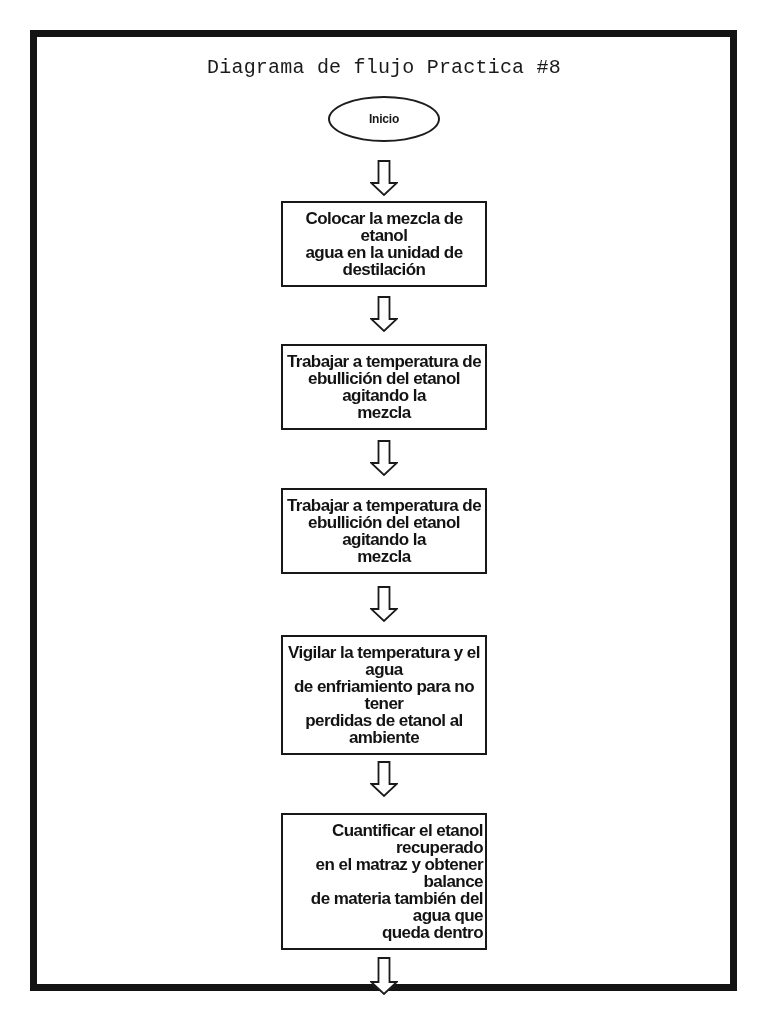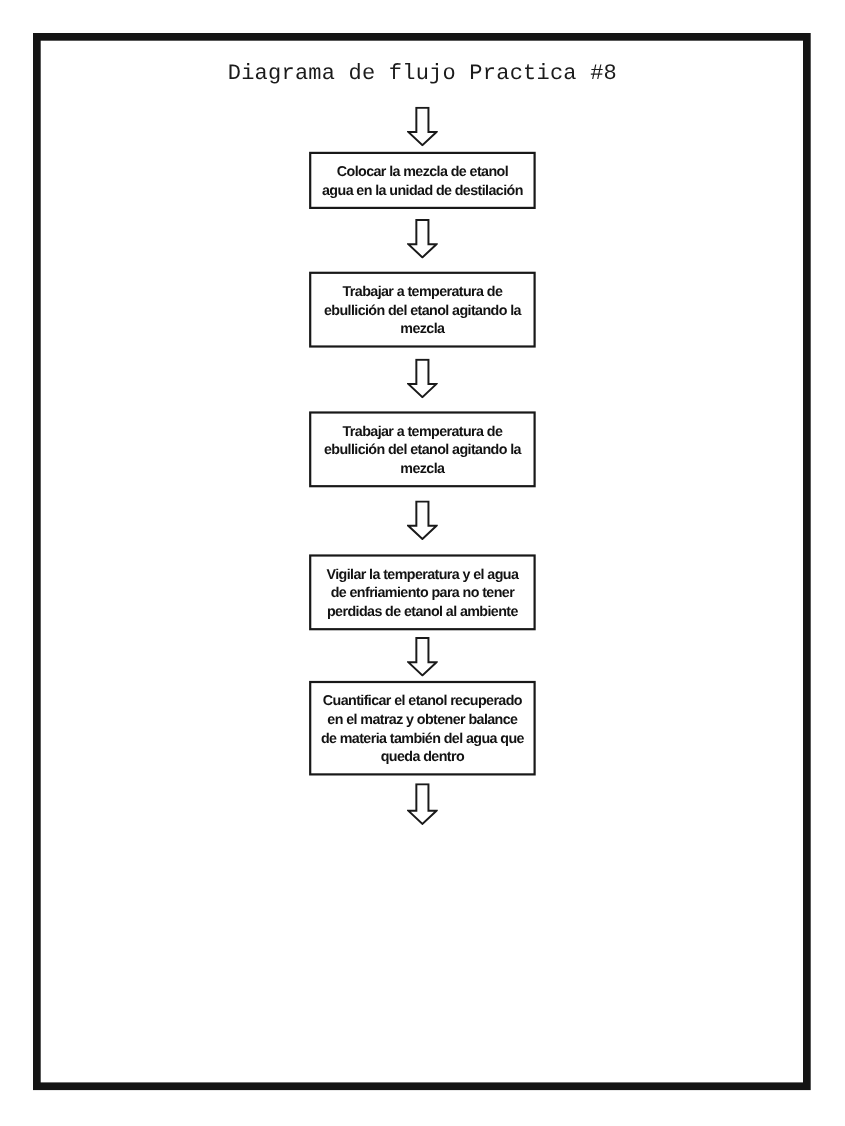--- a/index.html
+++ b/index.html
@@ -56,48 +56,51 @@
   }
   .t-start { margin-top: 17px; }
   .t-end   { margin-top: 23px; }
   .step {
     width: 206px;
     border: 2px solid #181818;
     background: #ffffff;
     padding: 7px 2px;
     text-align: center;
     font-weight: 700;
-    font-size: 13px;
+    font-size: 17px;
     line-height: 17px;
     letter-spacing: -0.55px;
     white-space: pre-line;
     color: #131313;
   }
   .s1 { margin-top: 5px; }
   .s2 { margin-top: 12px; }
   .s3 { margin-top: 12px; }
   .s4 { margin-top: 13px; }
-  .s5 { margin-top: 4px; }
+  .s5 { margin-top: 16px; text-align: right; }
   .arrow { display: block; }
   .a1 { margin-top: 18px; }
   .a2 { margin-top: 9px; }
   .a3 { margin-top: 10px; }
   .a4 { margin-top: 12px; }
   .a5 { margin-top: 6px; }
   .a6 { margin-top: 7px; }
 </style>
 </head>
 <body>
 
 <div class="page">
   <div class="frame"></div>
   <div class="content">
 
     <h1 class="title">Diagrama de flujo Practica #8</h1>
 
+    <div class="terminal t-start">
+      <span class="terminal-label">Inicio</span>
+    </div>
 
     <svg class="arrow a1" width="28" height="36" viewBox="0 0 28 36">
       <polygon points="8.5,1 19.5,1 19.5,23 26.8,23 14,35 1.2,23 8.5,23" fill="#ffffff" stroke="#1a1a1a" stroke-width="1.8"></polygon>
     </svg>
 
     <div class="step s1">Colocar la mezcla de etanol
 agua en la unidad de destilación</div>
 
     <svg class="arrow a2" width="28" height="36" viewBox="0 0 28 36">
       <polygon points="8.5,1 19.5,1 19.5,23 26.8,23 14,35 1.2,23 8.5,23" fill="#ffffff" stroke="#1a1a1a" stroke-width="1.8"></polygon>

